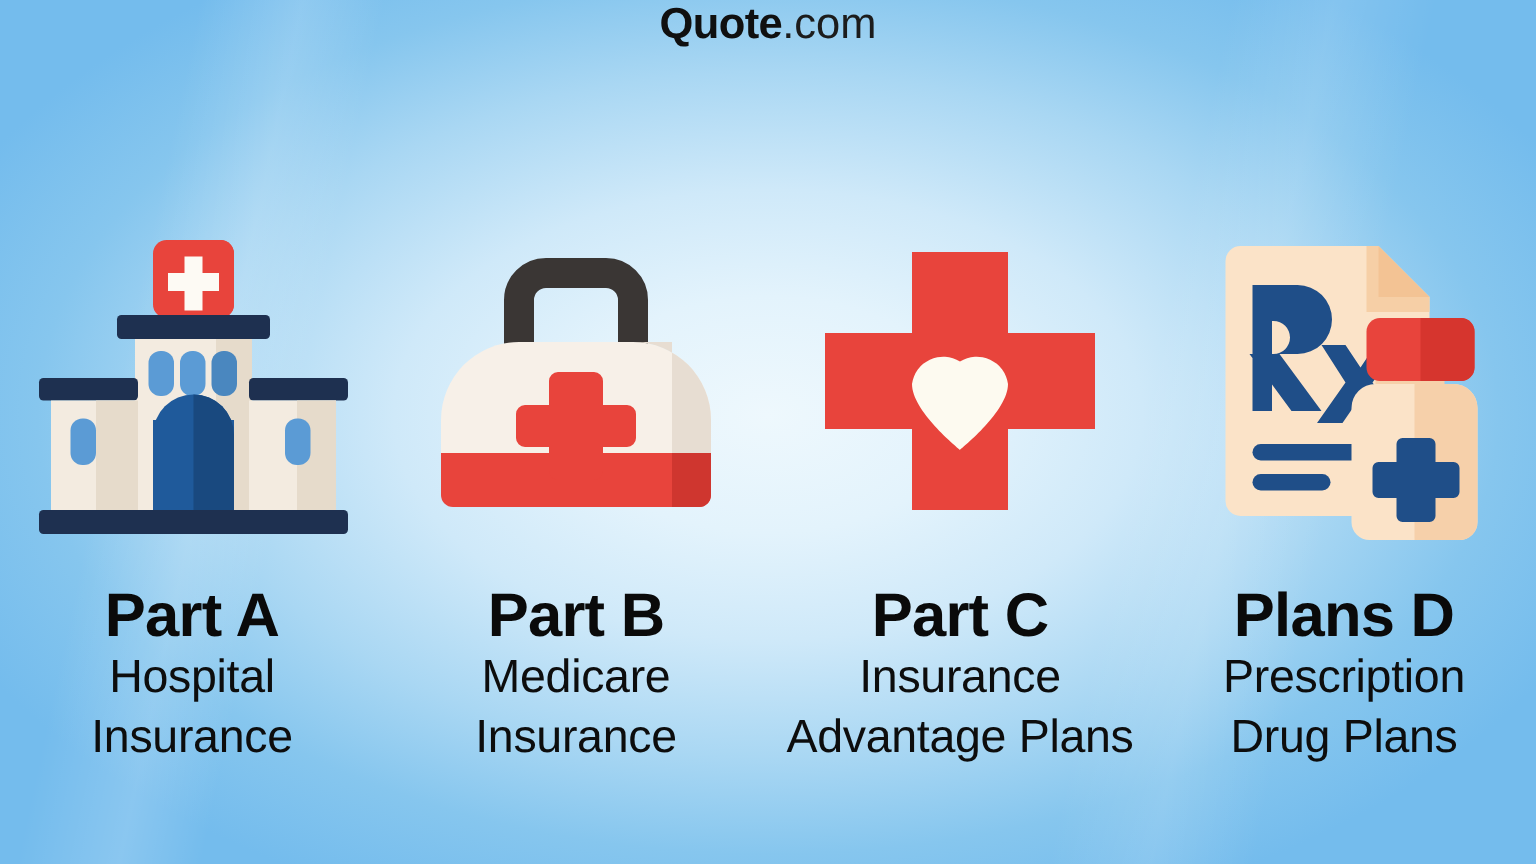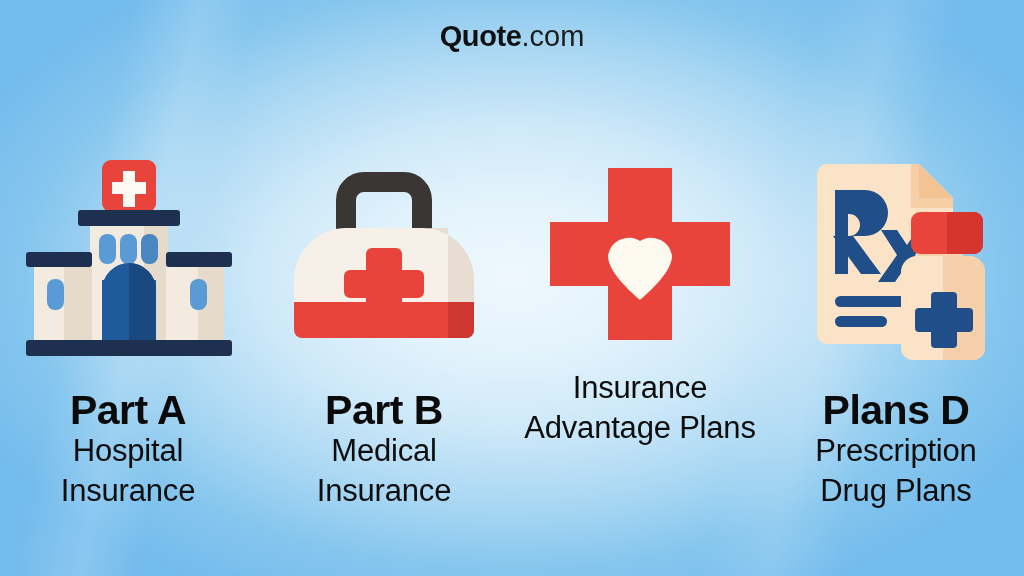--- a/index.html
+++ b/index.html
@@ -46,21 +46,21 @@
     margin-top:26px;
     font-size:66px;
     font-weight:bold;
     letter-spacing:-1px;
     color:#1e3a6e;
     -webkit-text-stroke:1.4px #152c57;
     line-height:1.02;
   }
 
   .brand {
-    margin-top:22px;
+    margin-top:2px;
     font-size:29px;
     line-height:1;
     white-space:nowrap;
   }
   .brand-main { font-weight:bold; color:#101010; letter-spacing:-0.4px; }
   .brand-tld  { font-weight:400; color:#1c1c1c; letter-spacing:0px; }
 
   
   .cards {
     position:absolute;
@@ -168,32 +168,33 @@
           <path d="M138 76a52 52 0 0 1 52 52v38h-26V76z" fill="#e7ddd2"></path>
 
           <path d="M10 150h180v28a8 8 0 0 1-8 8H18a8 8 0 0 1-8-8z" fill="#e8443c"></path>
           <path d="M164 150h26v28a8 8 0 0 1-8 8h-18z" fill="#cf362f"></path>
 
           <path d="M88 96h24a6 6 0 0 1 6 6v16h16a6 6 0 0 1 6 6v16a6 6 0 0 1-6 6h-16v16a6 6 0 0 1-6 6H88a6 6 0 0 1-6-6v-16H66a6 6 0 0 1-6-6v-16a6 6 0 0 1 6-6h16v-16a6 6 0 0 1 6-6z" fill="#e8443c"></path>
         </svg>
       </div>
       <div class="part-name">Part B</div>
       <div class="part-desc">
-        <div>Medical</div>
+        <div>Medicare</div>
         <div>Insurance</div>
       </div>
     </div>
 
     <div class="card">
       <div class="icon-slot">
         <svg width="196" height="216" viewBox="0 0 196 216">
           <path d="M66 16h64v54h58v64h-58v54H66v-54H8V70h58z" fill="#e8443c"></path>
           <path d="M98 148c-2-2-32-26-32-44a21 21 0 0 1 32-15 21 21 0 0 1 32 15c0 18-30 42-32 44z" fill="#fdfaf0"></path>
         </svg>
       </div>
+      <div class="part-name">Part C</div>
       <div class="part-desc">
         <div>Insurance</div>
         <div>Advantage Plans</div>
       </div>
     </div>
 
     <div class="card">
       <div class="icon-slot">
         <svg width="210" height="216" viewBox="0 0 210 216">
 

